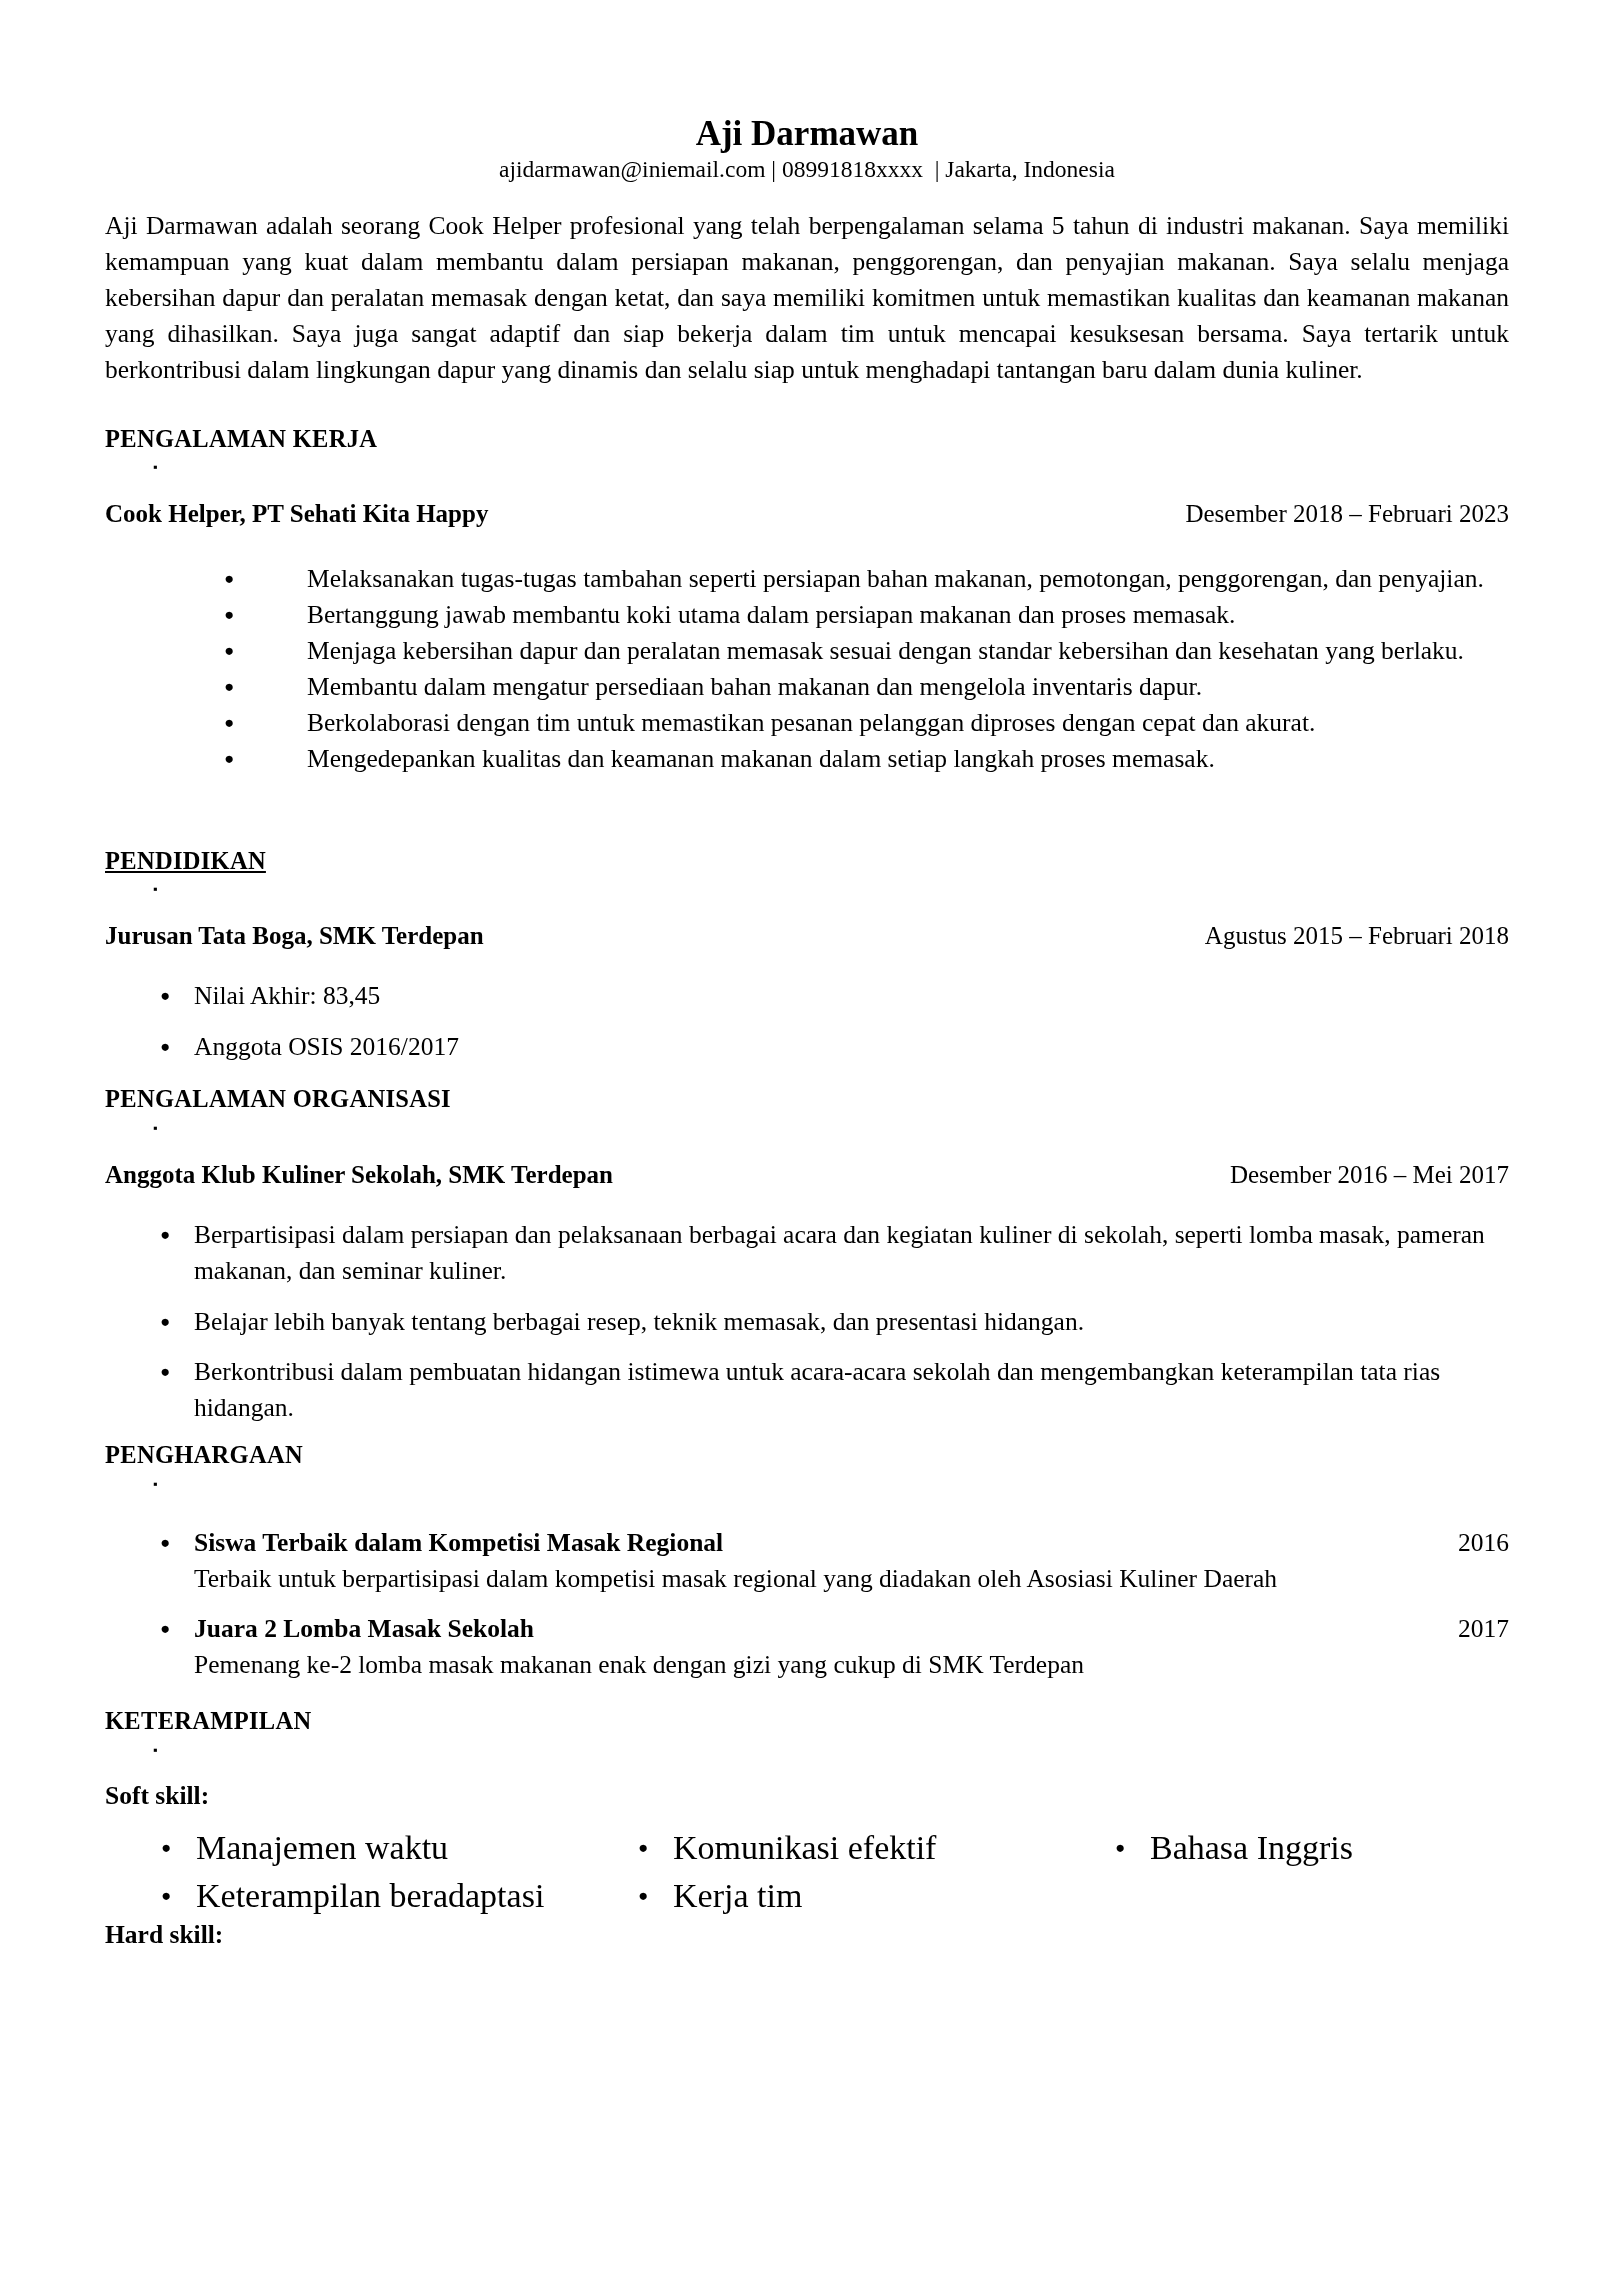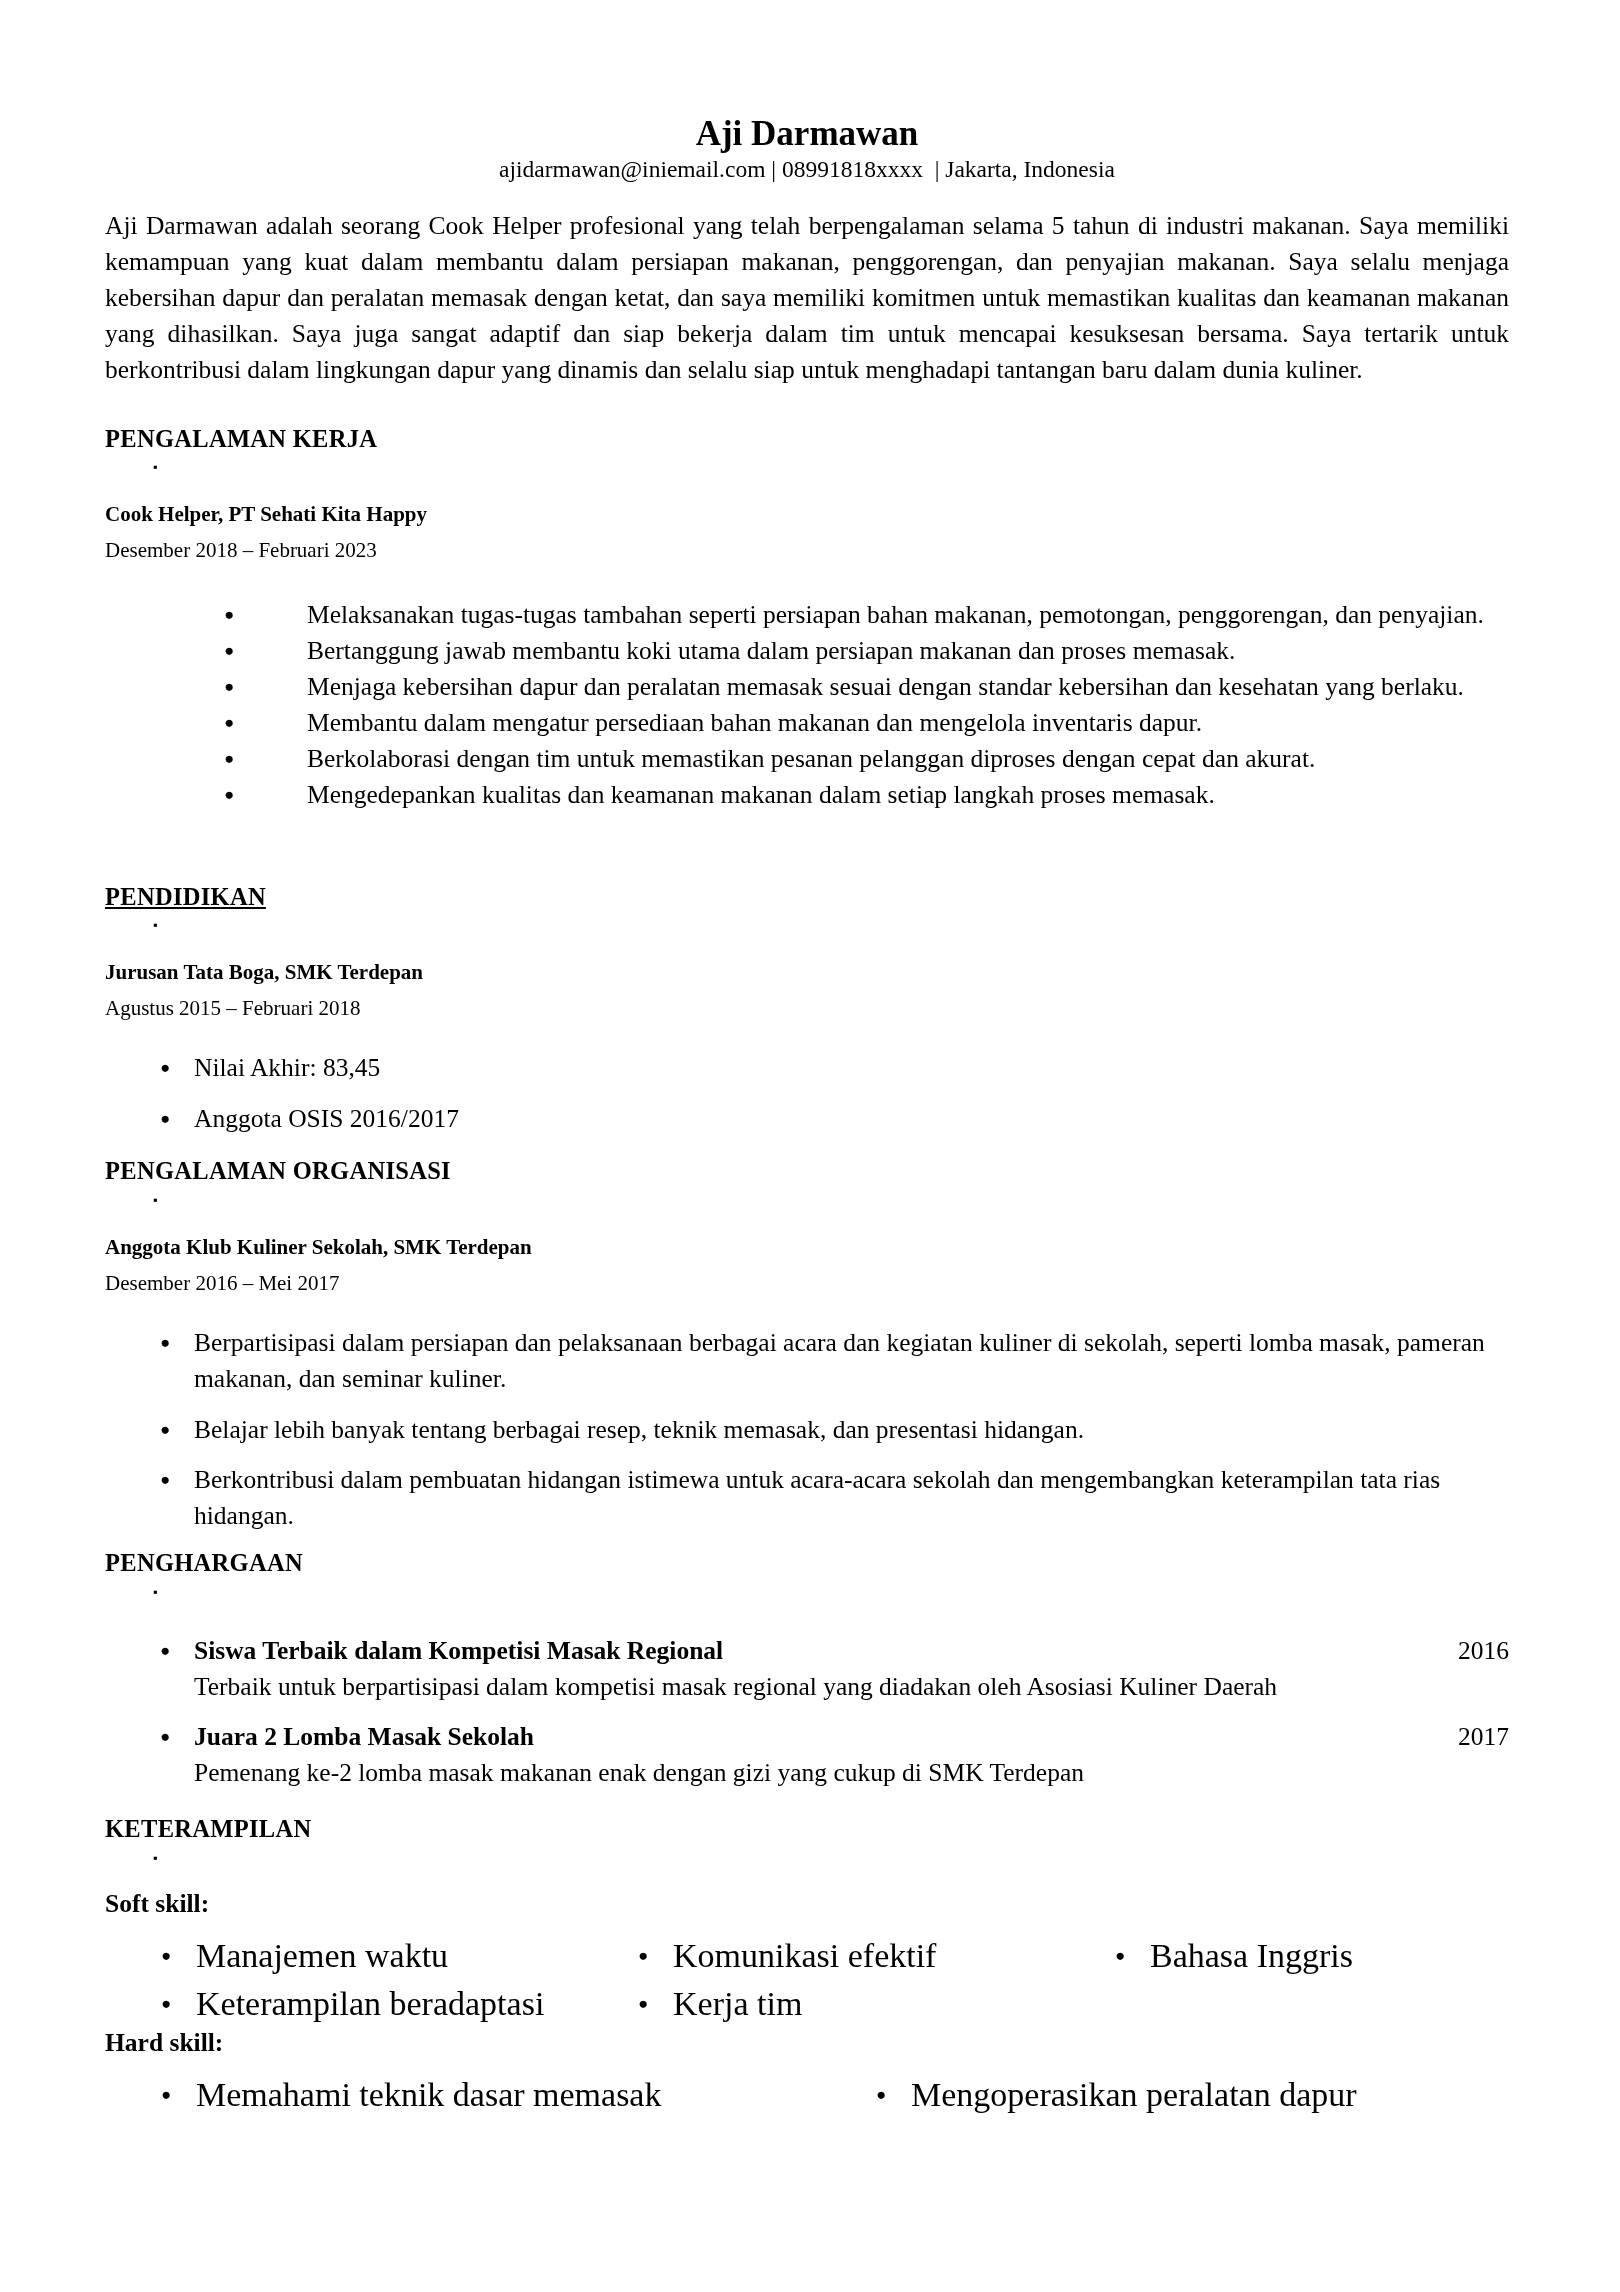--- a/index.html
+++ b/index.html
@@ -21,21 +21,21 @@
   
   .sec-heading { font-size:24.5px; line-height:31px; font-weight:bold; letter-spacing:0.3px; }
   .sec-marker { display:block; font-size:12.7px; line-height:12.7px; margin:7.8px 0 0 48px; }
   .sec-experience   .sec-heading { margin-top:35px; }
   .sec-education    .sec-heading { margin-top:68px;text-decoration:underline; }
   .sec-organization .sec-heading { margin-top:18.6px; }
   .sec-awards       .sec-heading { margin-top:12.7px; }
   .sec-skills       .sec-heading { margin-top:21.6px; }
   
   .entry-row { display:flex; justify-content:space-between; align-items:baseline;
-               margin-top:21.6px; font-size:21px; line-height:36px;flex-direction:column; }
+               margin-top:21.6px; font-size:25px; line-height:36px; }
   .entry-title { font-weight:bold; }
   .entry-date { font-weight:normal; white-space:nowrap; }
   
   ul.blist { list-style:none; font-size:25.5px; line-height:36px; }
   ul.blist li { position:relative; padding-left:89px; }
   ul.blist li::before { content:"\25CF"; position:absolute; left:55px; top:0;
                         font-size:16.7px; line-height:36px; }
   ul.deep { margin-top:29px; }
   ul.deep li { padding-left:202px; }
   ul.deep li::before { left:119px; }
@@ -158,22 +158,16 @@
 
         <div class="skill-cell">Komunikasi efektif</div>
 
         <div class="skill-cell">Bahasa Inggris</div>
 
         <div class="skill-cell">Keterampilan beradaptasi</div>
 
         <div class="skill-cell">Kerja tim</div>
       </div>
     <div class="skill-group-label hard">Hard skill:</div>
-    <div class="skill-grid hard">
-
-        <div class="skill-cell">Memahami teknik dasar memasak</div>
-
-        <div class="skill-cell">Mengoperasikan peralatan dapur</div>
-      </div>
   </section>
 
 </div>
 
 
 </body></html>

